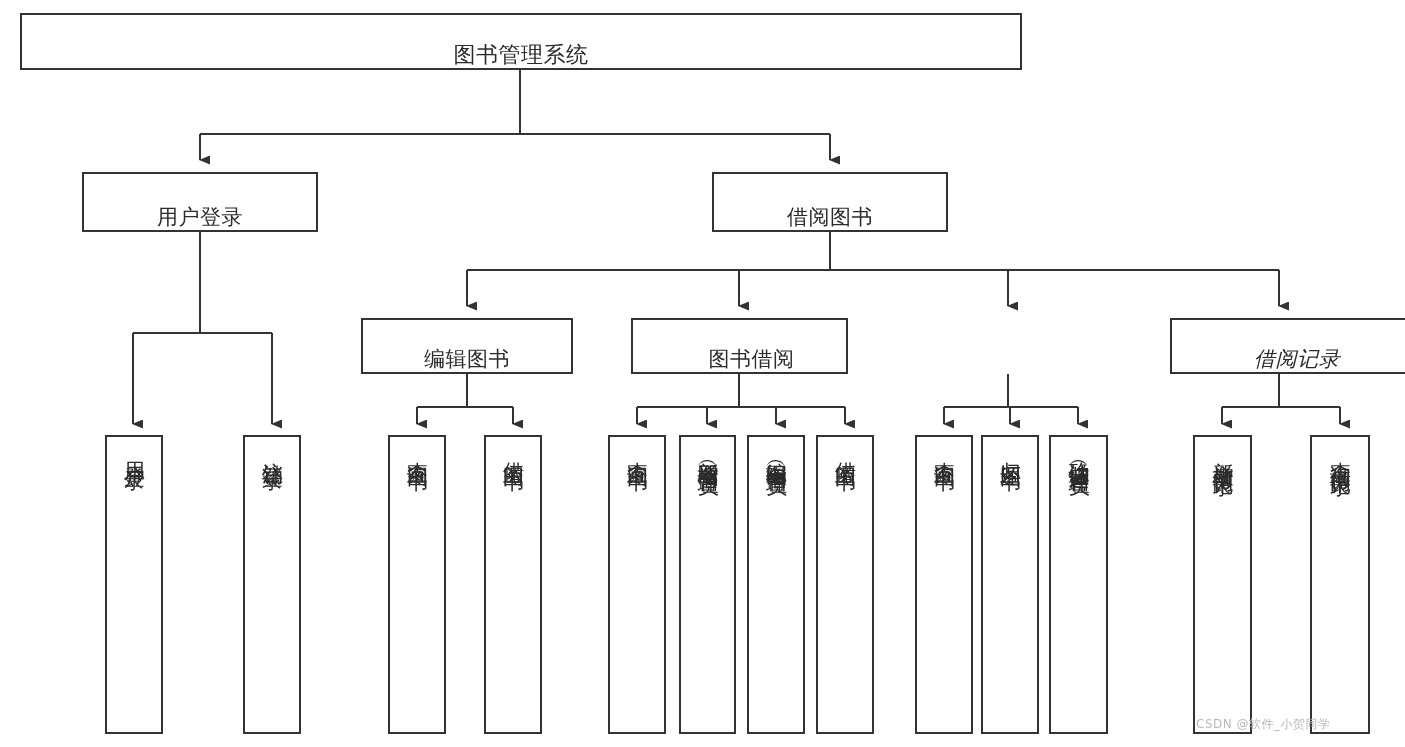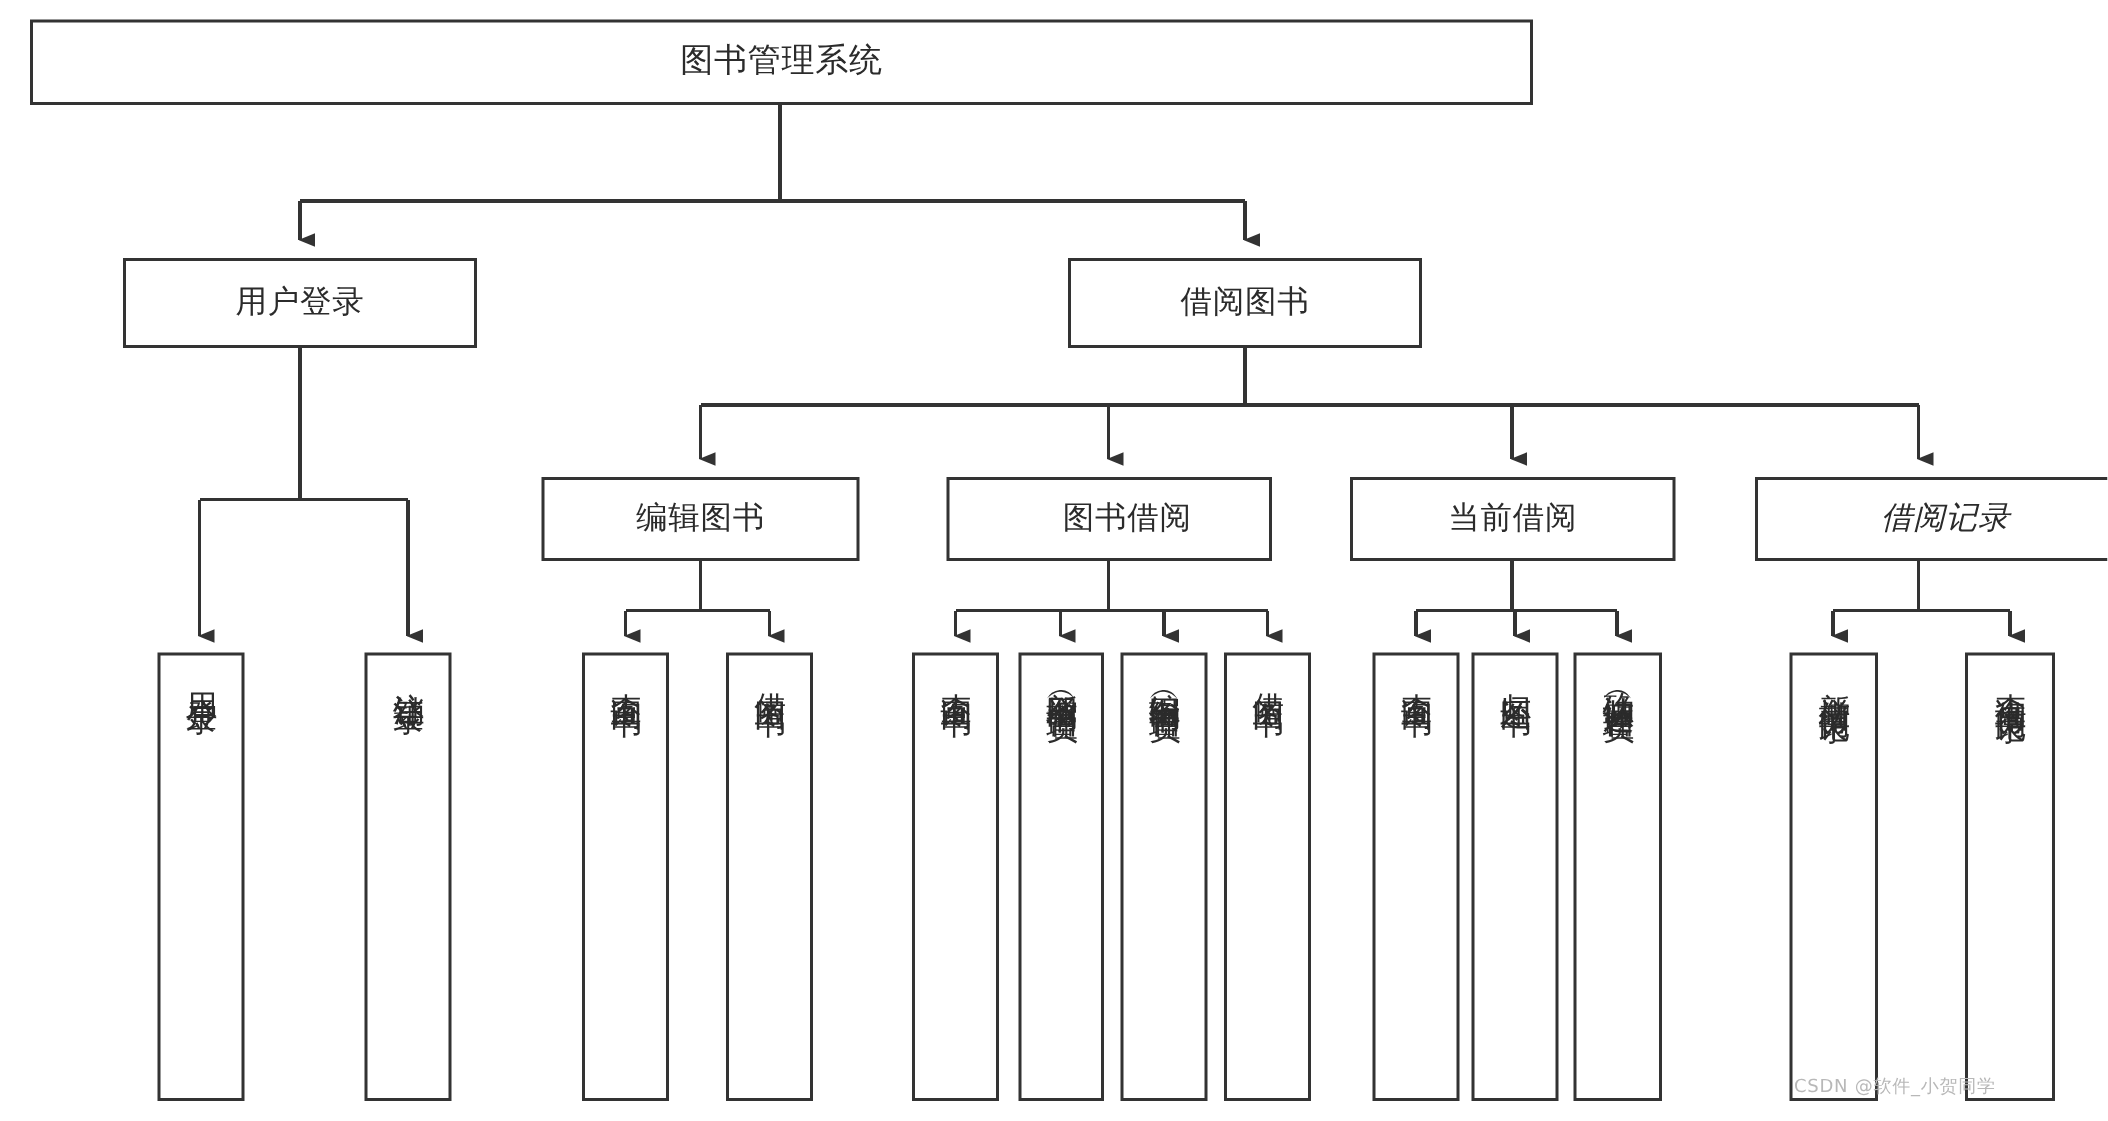--- a/index.html
+++ b/index.html
@@ -25,21 +25,21 @@
     width: 1405px;
     height: 747px;
     pointer-events: none;
   }
   .node {
     position: absolute;
     box-sizing: border-box;
     border: 2px solid #333333;
     background: #ffffff;
     display: flex;
-    align-items: center;
+    align-items: flex-end;
     justify-content: center;
     color: #2b2b2b;
   }
   .node .label {
     display: block;
     text-align: center;
     line-height: 1.12;
     letter-spacing: 0.5px;
   }
   
@@ -141,23 +141,20 @@
   <div class="node h" style="left:712px; top:172px; width:236px; height:60px;">
     <span class="label">借阅图书</span>
   </div>
 
   <div class="node h" style="left:361px; top:318px; width:212px; height:56px;">
     <span class="label">编辑图书</span>
   </div>
   <div class="node h" style="left:631px; top:318px; width:217px; height:56px;padding-left:24px;">
     <span class="label">图书借阅</span>
   </div>
-  <div class="node h" style="left:900px; top:318px; width:217px; height:56px;">
-    <span class="label">当前借阅</span>
-  </div>
   <div class="node h" style="left:1170px; top:318px; width:254px; height:56px;font-style:italic;">
     <span class="label">借阅记录</span>
   </div>
 
   <div class="node v" style="left:105px; top:435px; width:58px; height:299px;">
     <span class="label">用户登录</span>
   </div>
   <div class="node v" style="left:243px; top:435px; width:58px; height:299px;">
     <span class="label">注销登录</span>
   </div>

